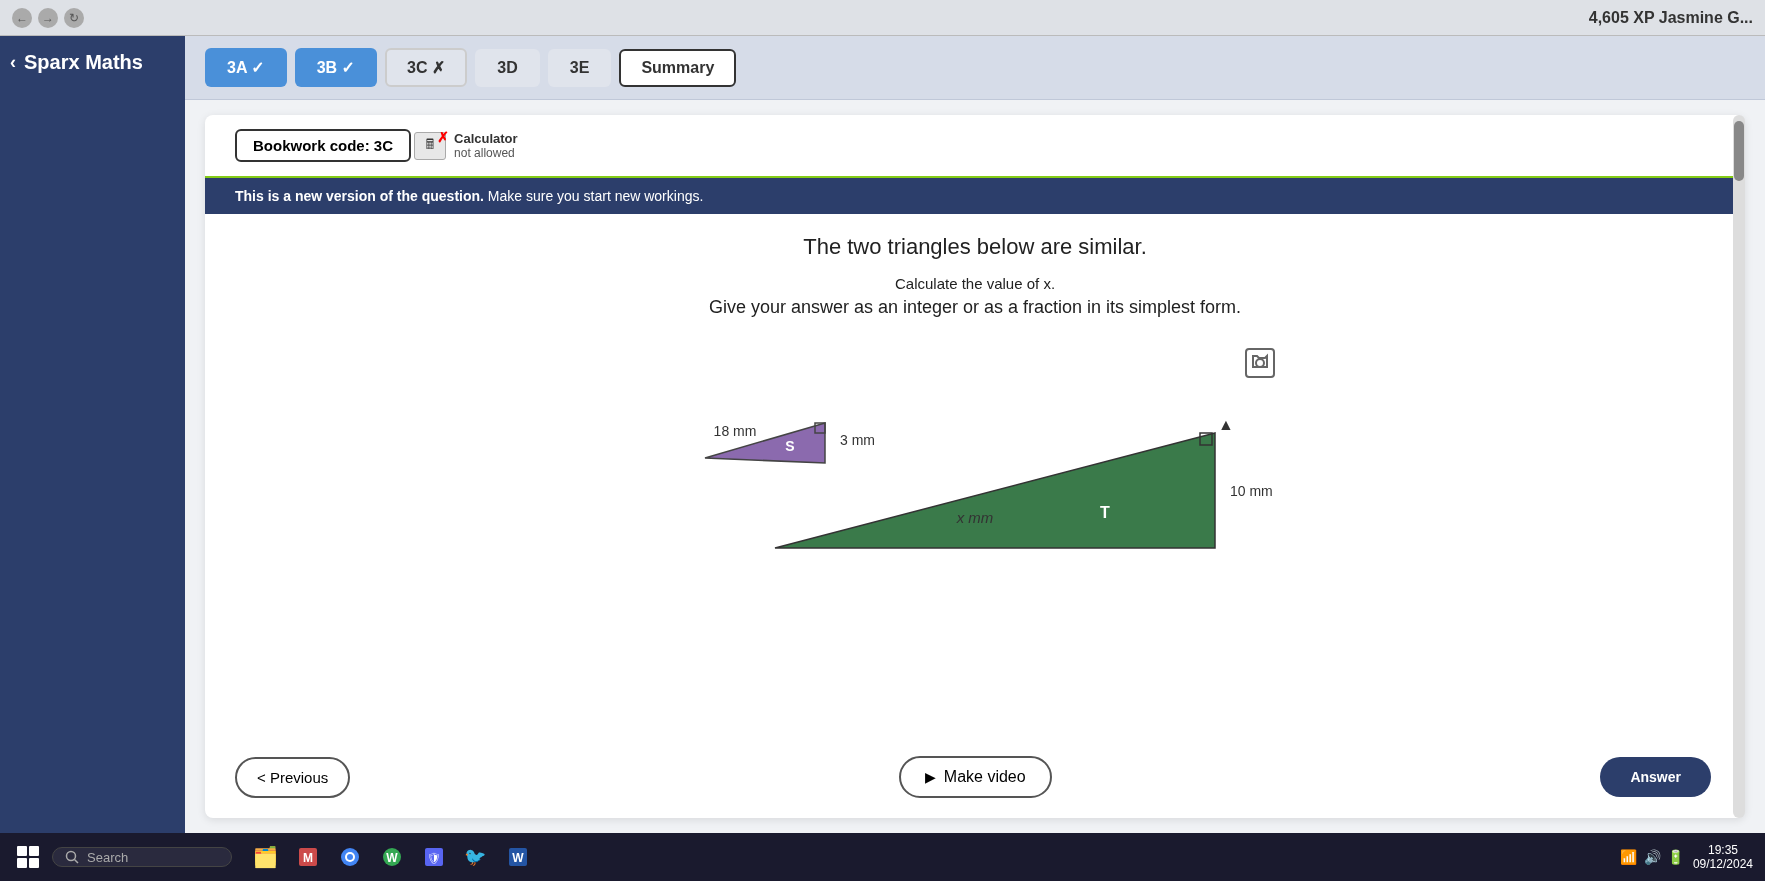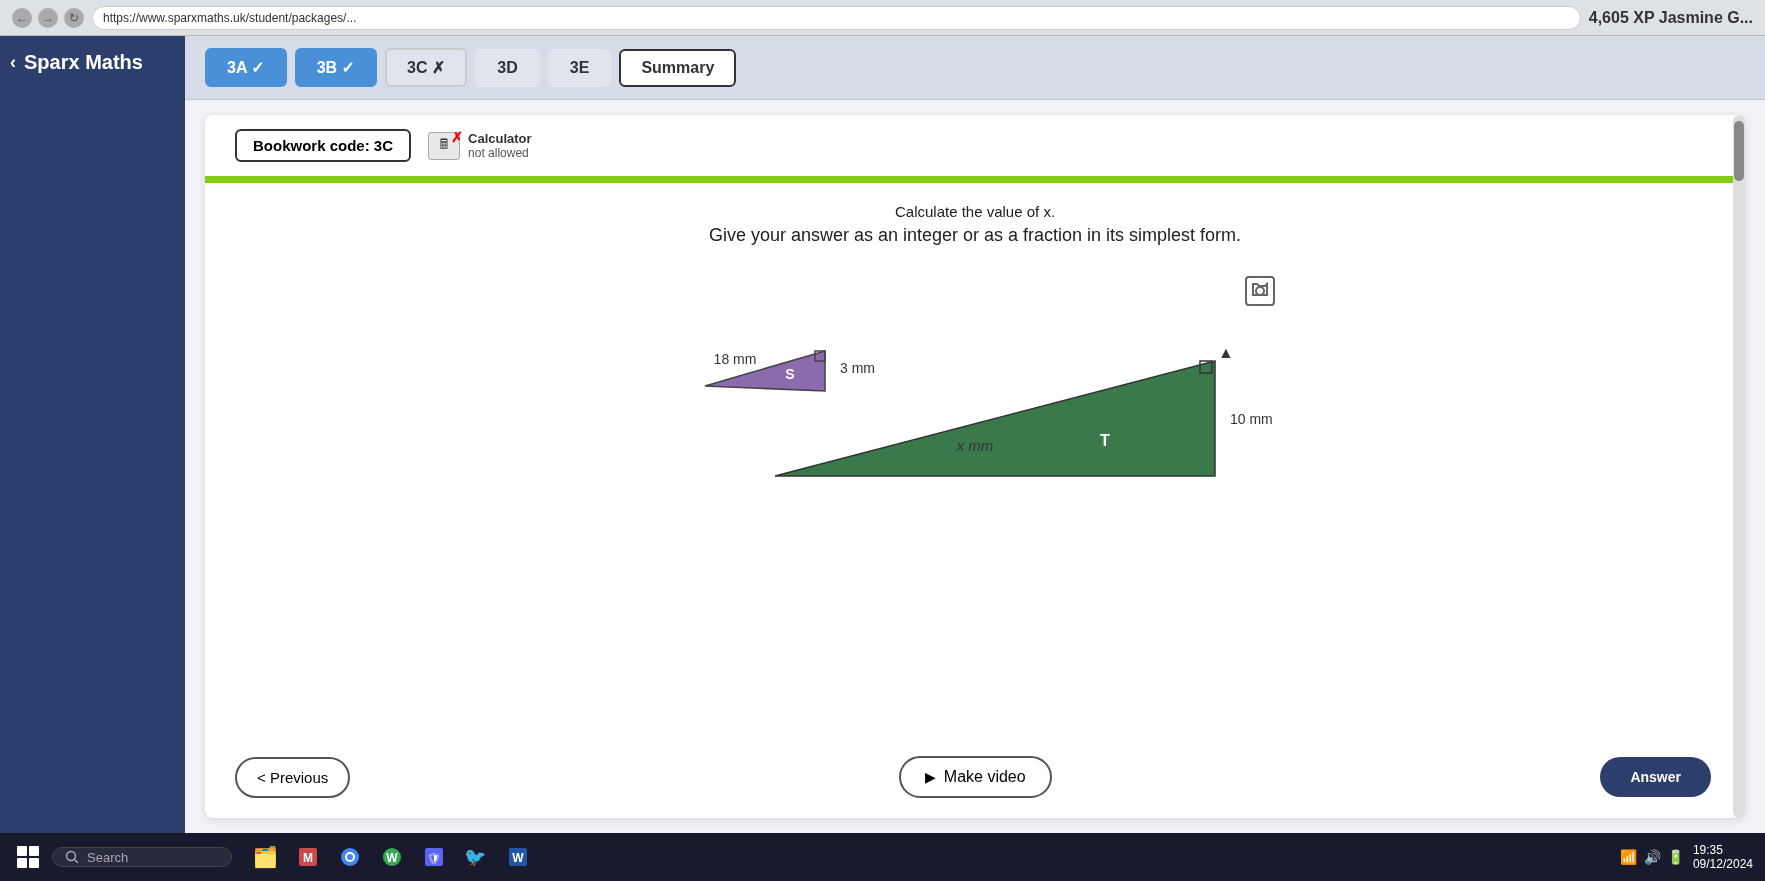--- a/index.html
+++ b/index.html
@@ -136,22 +136,22 @@
       border-radius: 8px;
       box-shadow: 0 2px 8px rgba(0,0,0,0.1);
       position: relative;
       overflow: hidden;
     }
 
     .bookwork-bar {
       padding: 14px 30px;
       display: flex;
       align-items: center;
-      gap: 17px;
-      border-bottom: 7px solid #84cc16;
+      gap: 3px;
+      border-bottom: 2px solid #84cc16;
     }
     .bookwork-code {
       background: white;
       border: 2px solid #333;
       border-radius: 6px;
       padding: 6px 16px;
       font-size: 15px;
       font-weight: 600;
     }
     .calculator-info {
@@ -363,39 +363,36 @@
     .system-tray {
       display: flex;
       align-items: center;
       gap: 6px;
       color: white;
       font-size: 12px;
     }
     .clock {
       color: white;
       font-size: 12px;
-      text-align: left;
+      text-align: center;
     }
 
     
     .diagram-svg {
       overflow: visible;
     }
   </style>
 </head>
 <body>
 
 <div class="browser-bar">
   <div class="browser-controls">
     <div class="browser-btn">←</div>
     <div class="browser-btn">→</div>
     <div class="browser-btn">↻</div>
-  </div>
-  <div class="address-bar">
-    <span>https://www.sparxmaths.uk/student/packages/...</span>
   </div>
   <div class="xp-display">4,605 XP  Jasmine G...</div>
 </div>
 
 <div style="display:flex; flex-direction:column; height:calc(881px - 36px);">
   <div class="main-wrapper" style="flex:1; display:flex; position:relative;">
 
     <div class="left-sidebar">
       <div class="sidebar-brand">
         <span style="cursor:pointer; font-size:18px;">‹</span>
@@ -426,22 +423,27 @@
                 <span style="font-size:14px;">🖩</span>
                 <span style="position:absolute; top:-4px; right:-4px; color:red; font-size:14px; font-weight:700;">✗</span>
               </div>
               <div>
                 <div style="font-size:13px; font-weight:600;">Calculator</div>
                 <div style="font-size:12px; color:#555;">not allowed</div>
               </div>
             </div>
           </div>
 
+          <div class="new-version-bar">
+            <strong>This is a new version of the question.</strong>
+            <span>Make sure you start new workings.</span>
+          </div>
 
           <div class="question-content">
+            <div class="question-title">The two triangles below are similar.</div>
             <div class="question-instruction">Calculate the value of x.</div>
             <div class="question-instruction-sub">Give your answer as an integer or as a fraction in its simplest form.</div>
 
             <div class="diagram-area" style="width:700px; height:240px;">
               
               <div class="screenshot-icon" style="right:50px; top:10px;">
                 <svg width="20" height="20" viewBox="0 0 20 20" fill="none" stroke="#666" stroke-width="2">
                   <circle cx="10" cy="10" r="4"></circle>
                   <path d="M3 3h4l2 2h6l2-2h0v11H3z"></path>
                 </svg>

